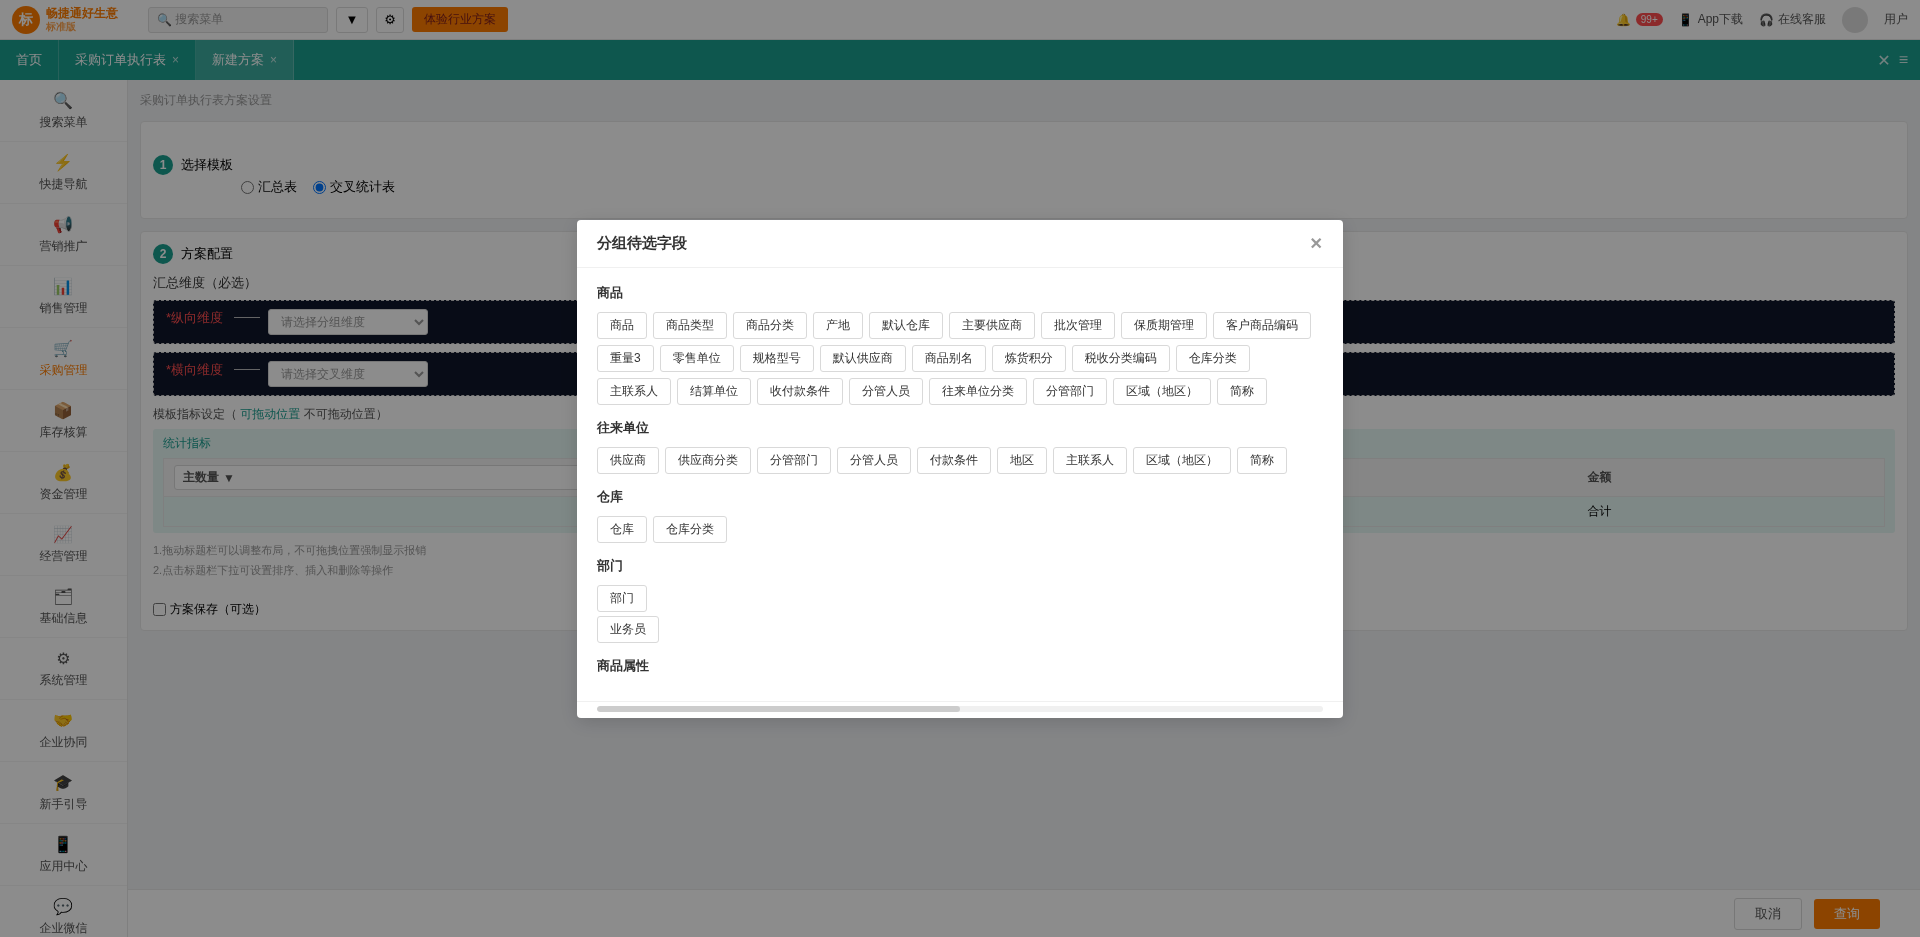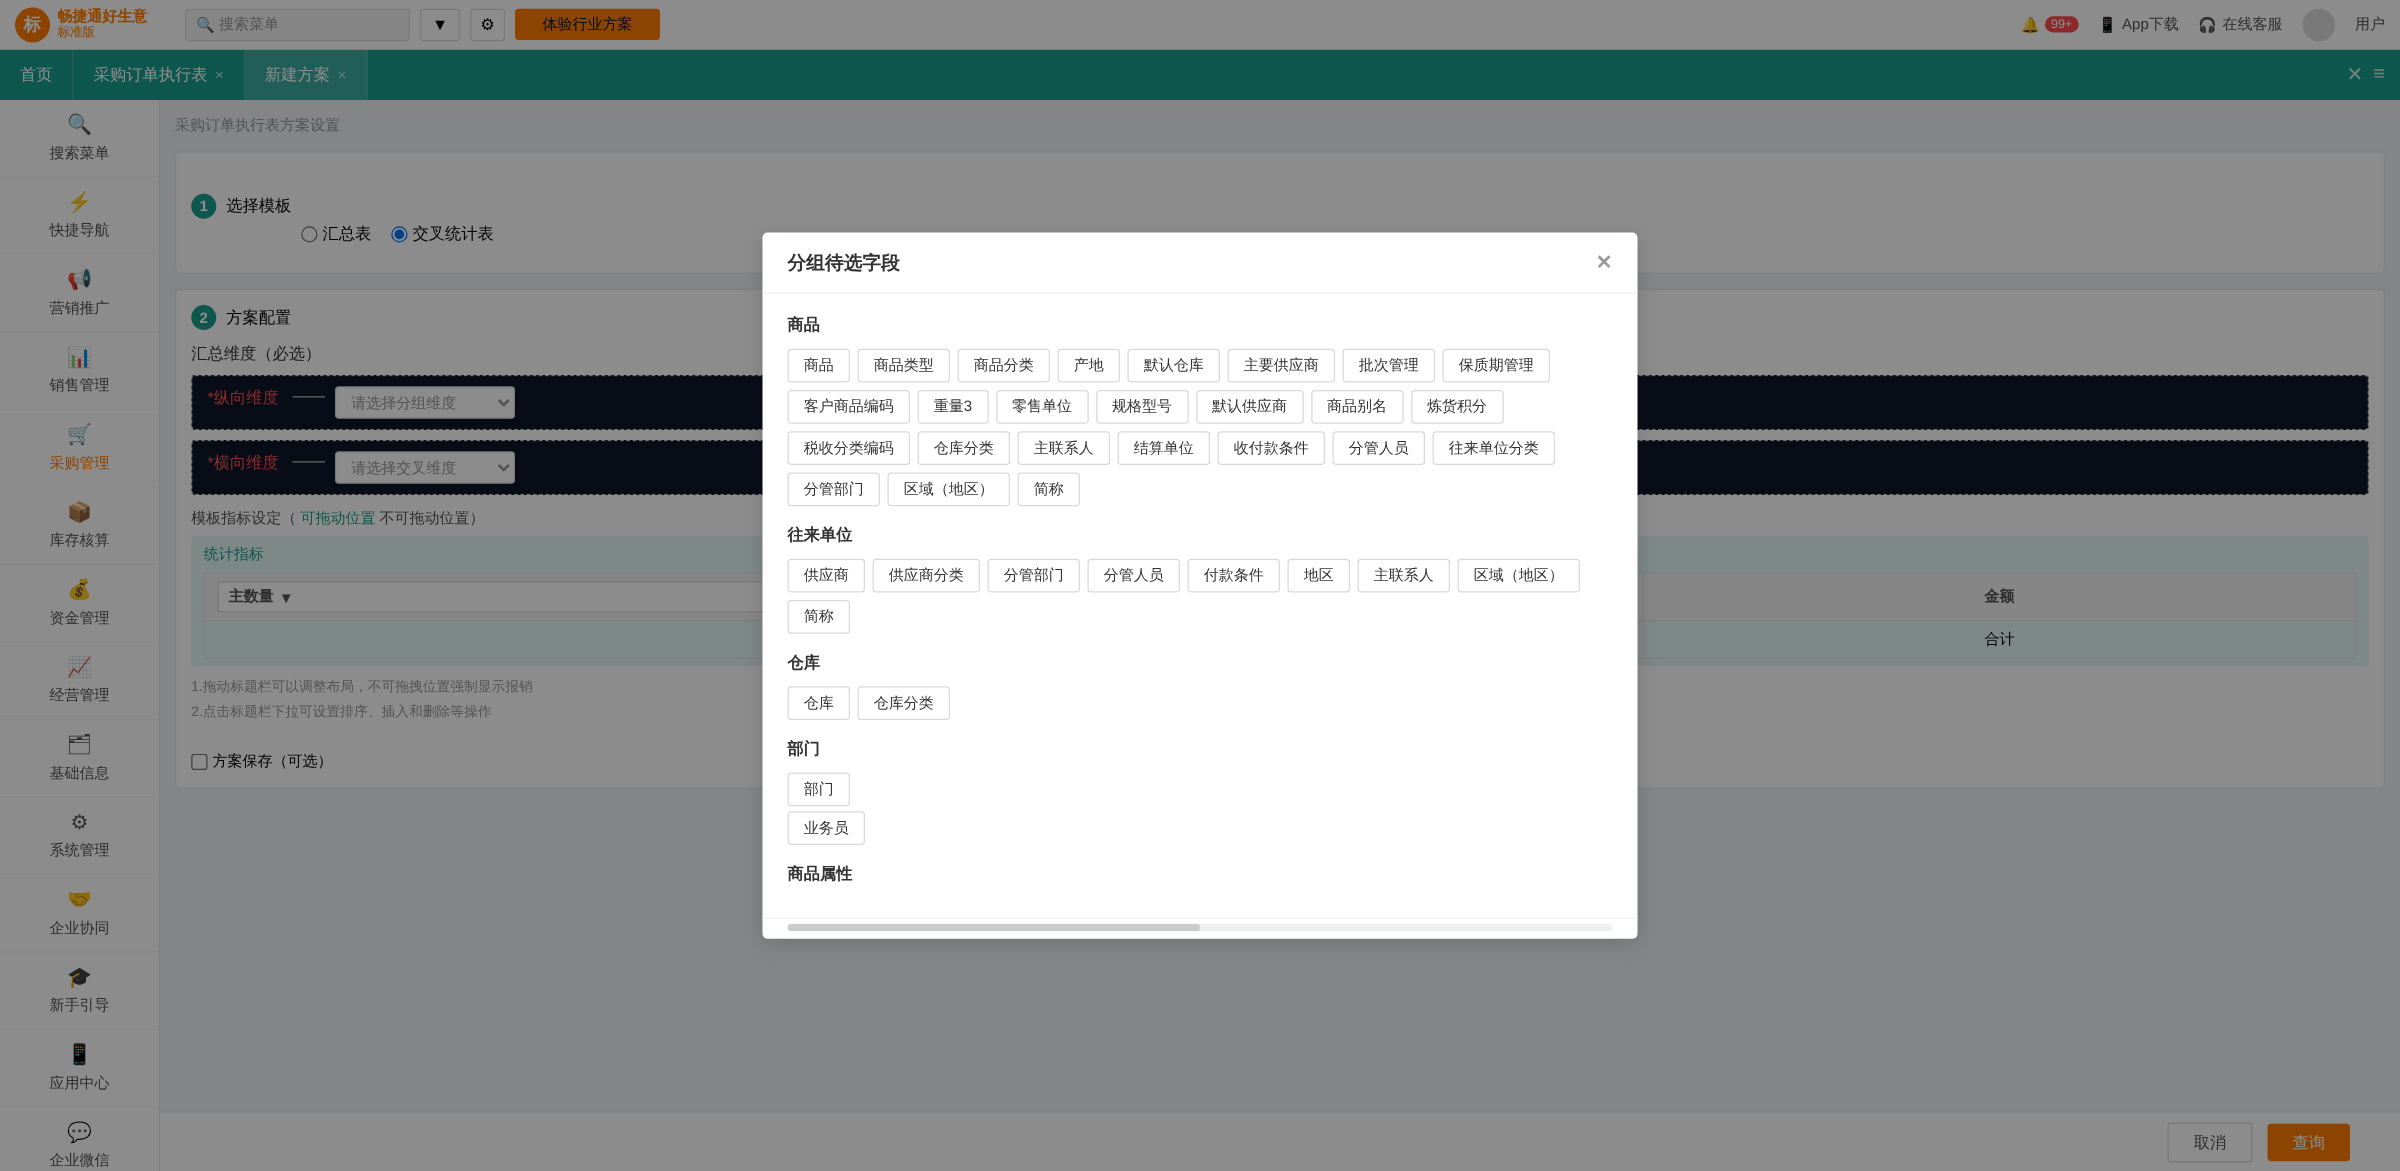--- a/index.html
+++ b/index.html
@@ -30,22 +30,22 @@
     .search-bar {
       flex: 0 0 180px;
       height: 26px;
       border: 1px solid #ddd;
       border-radius: 3px;
       background: #f5f5f5;
       display: flex; align-items: center; padding: 0 8px;
       color: #999; font-size: 12px;
     }
     .btn-experience {
-      background: #ff7d00; color: #0f172a; border: none;
-      border-radius: 3px; padding: 4px 22px; cursor: pointer; font-size: 12px; text-align: center;
+      background: #ff7d00; color: #7f1d1d; border: none;
+      border-radius: 3px; padding: 4px 12px; cursor: pointer; font-size: 12px; text-align: center;
     }
     .top-bar-right {
       display: flex; align-items: center; gap: 16px; margin-left: auto;
     }
     .top-bar-right-item { display: flex; align-items: center; gap: 4px; color: #555; font-size: 12px; cursor: pointer; }
     .badge {
       background: #ff4d4f; color: #fff; border-radius: 10px;
       font-size: 10px; padding: 1px 5px; min-width: 18px; text-align: center;
     }
     .avatar { width: 26px; height: 26px; border-radius: 50%; background: #ddd; }
@@ -105,21 +105,21 @@
       background: #fff; border: 1px solid #e8e8e8; border-radius: 4px;
       padding: 12px; margin-bottom: 12px;
     }
     .radio-group { display: flex; align-items: center; gap: 16px; margin-top: 44px; }
     .radio-item { display: flex; align-items: center; gap: 4px; cursor: pointer; font-size: 13px; }
     .form-row { display: flex; align-items: center; gap: 8px; margin-bottom: 8px; }
     .form-label { color: #333; font-size: 13px; min-width: 80px; }
     .form-select {
       border: 1px solid #d9d9d9; border-radius: 3px;
       padding: 4px 8px; font-size: 12px; color: #999;
-      width: 144px; background: #fff;
+      width: 160px; background: #fff;
     }
     .dimension-row {
       display: flex; align-items: flex-start; gap: 8px;
       border: 1px dashed #ccc; background: #0f172a;
       padding: 8px 12px; margin-bottom: 8px; border-radius: 3px;
     }
     .stats-table { width: 100%; border-collapse: collapse; font-size: 12px; }
     .stats-table td, .stats-table th {
       border: 1px solid #e8e8e8; padding: 6px 10px; text-align: center;
     }
@@ -148,21 +148,21 @@
     }
 
     
     .modal-overlay {
       position: fixed; top: 0; left: 0; right: 0; bottom: 0;
       background: rgba(0,0,0,0.45); z-index: 100;
       display: flex; align-items: center; justify-content: center;
     }
     .modal {
       background: #fff; border-radius: 4px;
-      width: 700px; max-height: 580px;
+      width: 766px; max-height: 580px;
       display: flex; flex-direction: column;
       box-shadow: 0 4px 20px rgba(0,0,0,0.15);
     }
     .modal-header {
       display: flex; align-items: center; justify-content: space-between;
       padding: 14px 20px; border-bottom: 1px solid #f0f0f0;
       font-size: 15px; font-weight: bold; color: #333;
     }
     .modal-close { cursor: pointer; color: #999; font-size: 16px; }
     .modal-body {

